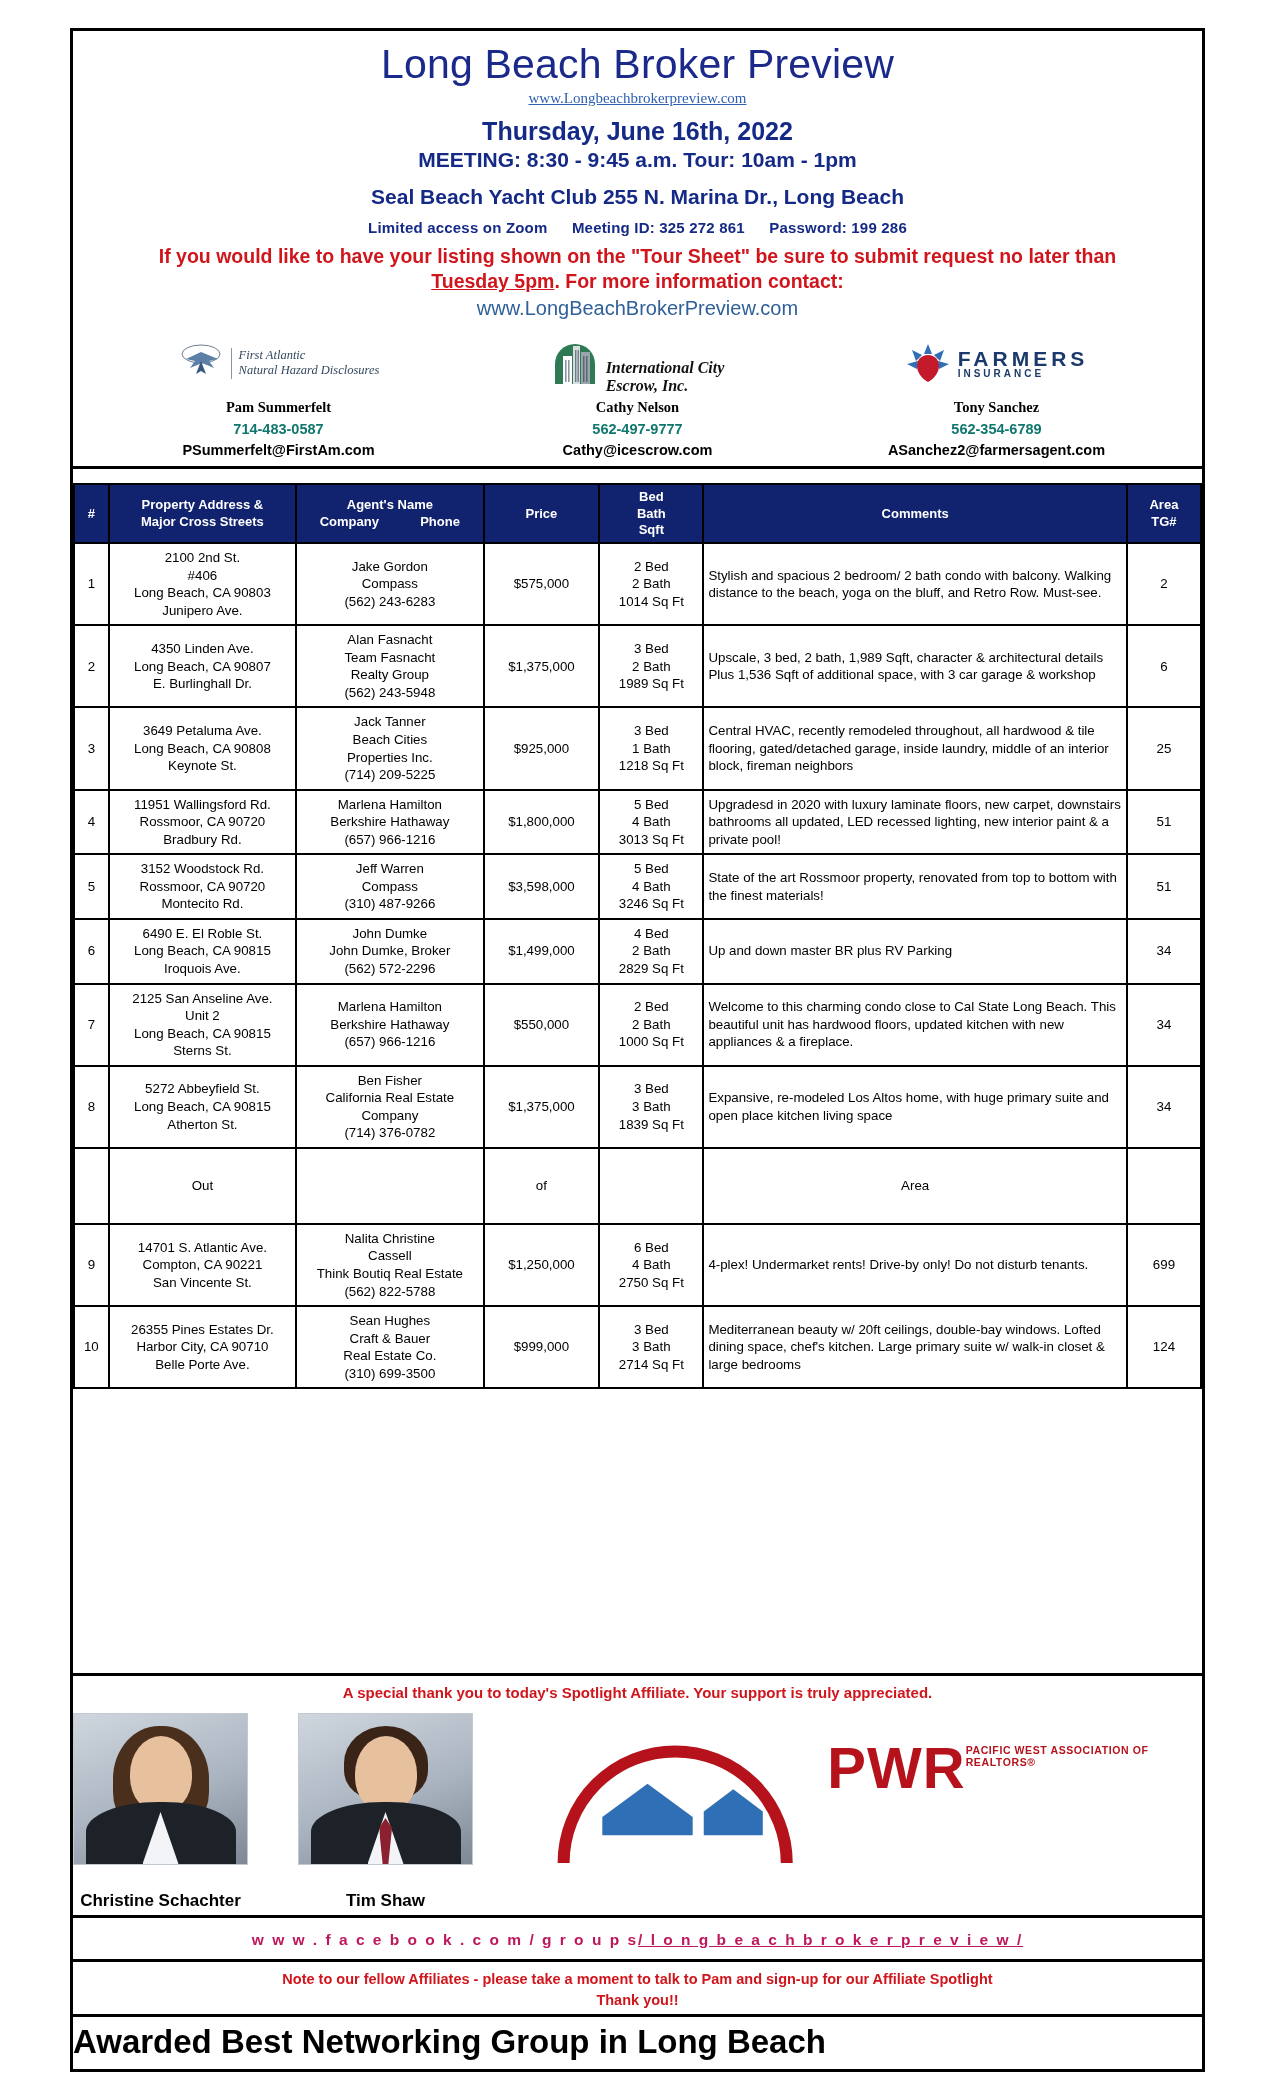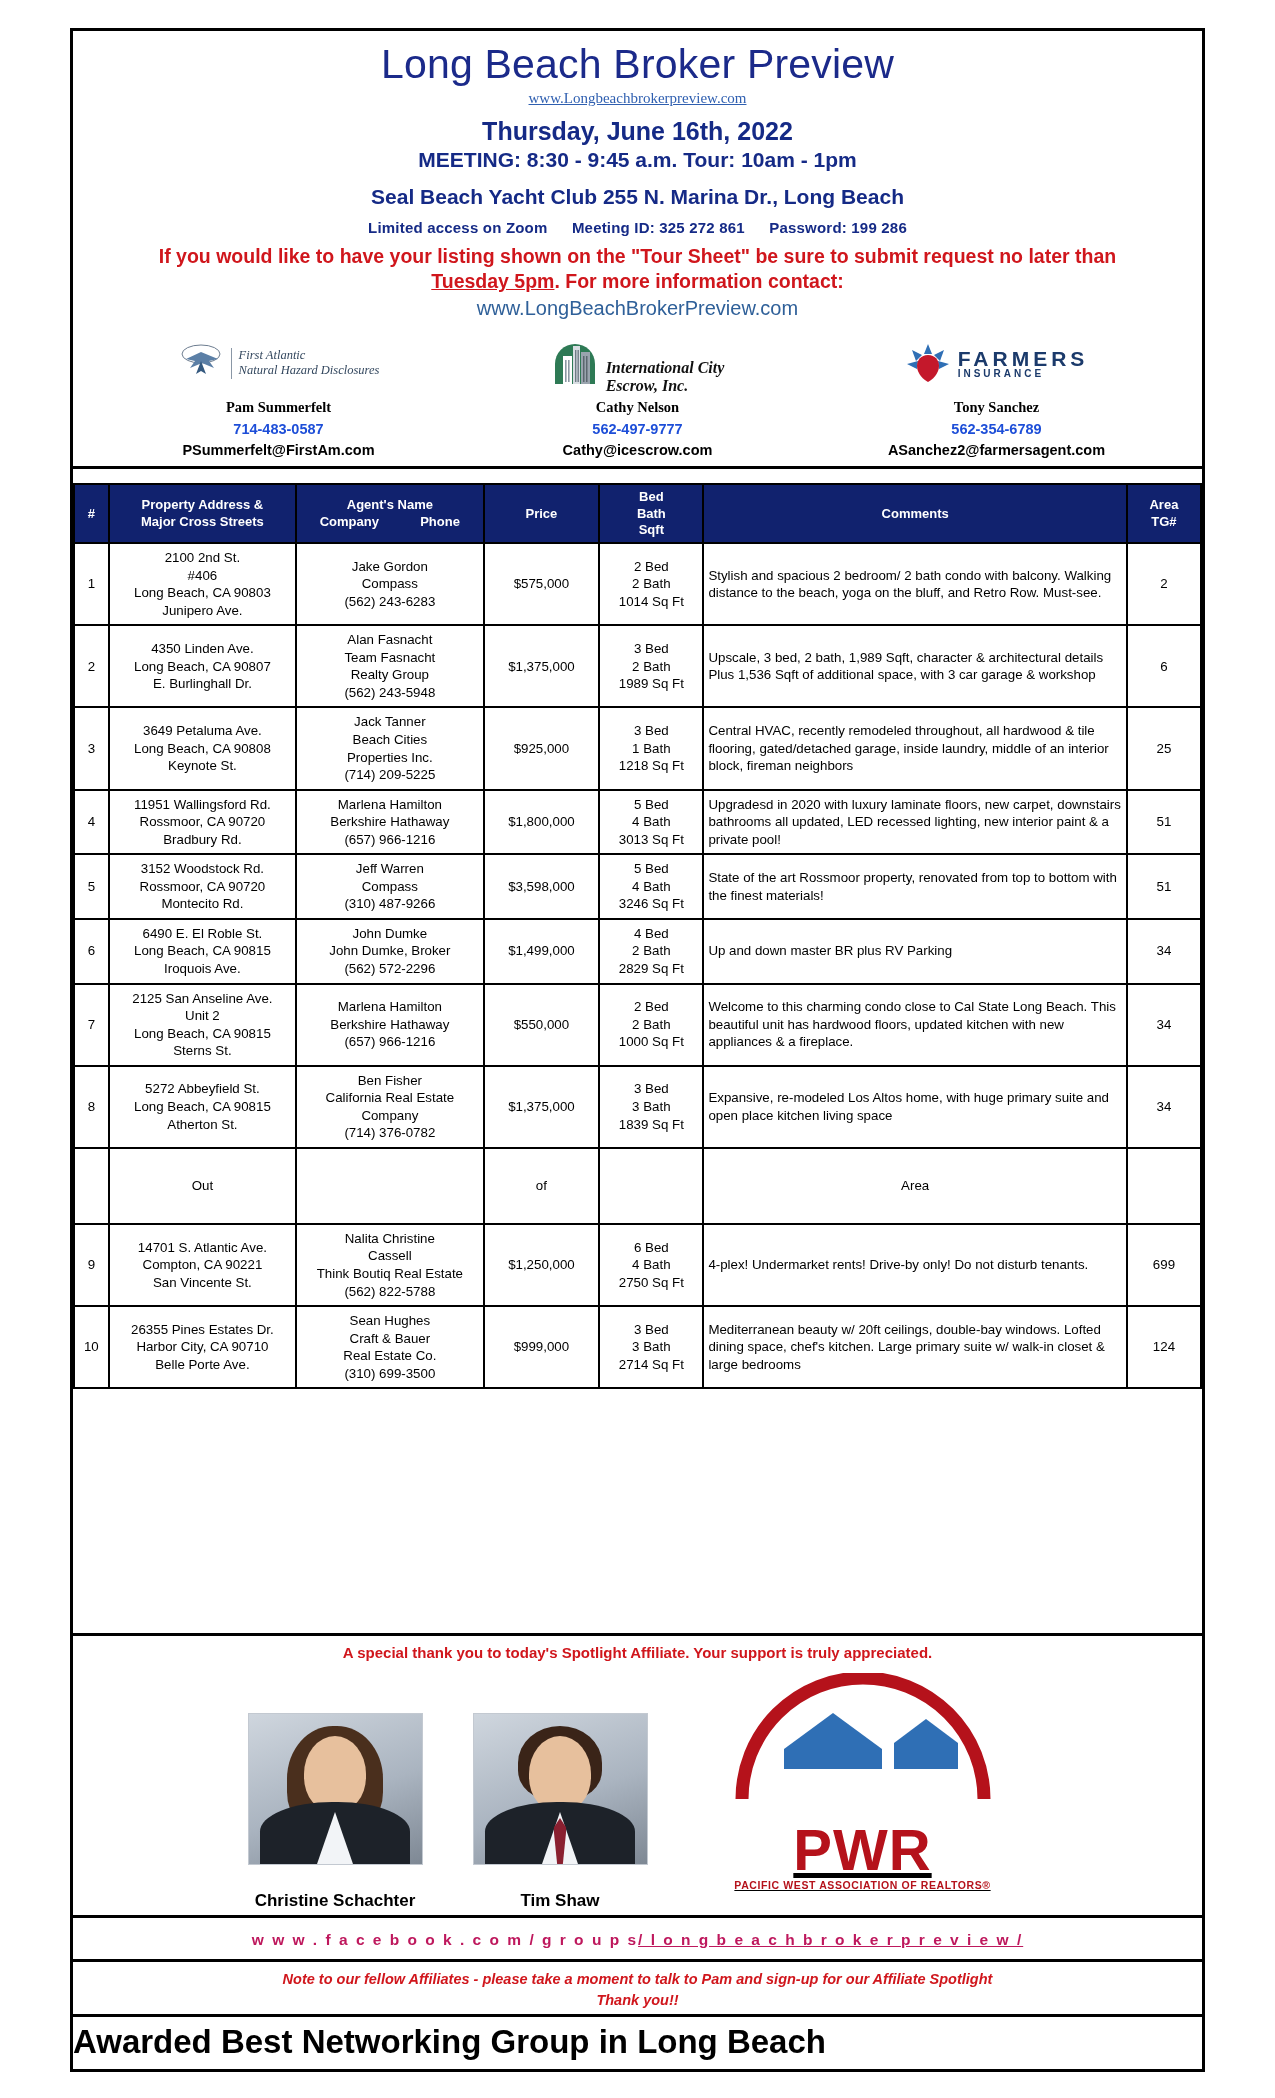--- a/index.html
+++ b/index.html
@@ -92,21 +92,21 @@
   .sponsors {
     display:flex;
     justify-content:space-around;
     align-items:flex-start;
     margin-top:14px;
     padding:0 20px 4px 20px;
   }
   .sponsor { width:31%; text-align:center; }
   .logo-box { height:56px; display:flex; align-items:center; justify-content:center; gap:7px; }
   .sponsor-name { font-size:14.5px; font-weight:bold; color:#000; margin-top:8px;font-family:Liberation Serif, serif; }
-  .sponsor-phone { font-size:14.5px; font-weight:bold; color:#1d4ed8; margin-top:5px; }
+  .sponsor-phone { font-size:14.5px; font-weight:bold; color:#0f766e; margin-top:5px; }
   .sponsor-email { font-size:14.5px; font-weight:bold; color:#000; margin-top:5px; }
   .fa-logo-text { font-family:"Liberation Serif", serif; font-size:12.5px; font-style:italic; color:#33475e; text-align:left; line-height:1.25; border-left:1px solid #8a97a6; padding-left:7px;}
   .ice-logo-text { font-family:"Liberation Serif", serif; font-size:16px; font-weight:bold; font-style:italic; color:#111; text-align:left; line-height:1.15;margin-top:28px; }
   .farmers-text { font-family:"Liberation Sans", sans-serif; font-size:21px; font-weight:bold; color:#1b3a6b; letter-spacing:4px; line-height:1; text-align:left;}
   .farmers-sub { font-size:10px; letter-spacing:3px; color:#1b3a6b; font-weight:bold; }
   
   .tbl-wrap { padding:0; }
   table.listings {
     width:100%;
     border-collapse:collapse;
@@ -182,39 +182,38 @@
     position:absolute; bottom:0; left:50%; transform:translateX(-50%);
     width:36px; height:52px; background:#f2f4f7;
     clip-path:polygon(50% 0,100% 100%,0 100%);
   }
   .photo .tie {
     position:absolute; bottom:0; left:50%; transform:translateX(-50%);
     width:13px; height:46px; background:#8a2030;
     clip-path:polygon(50% 0,100% 22%,72% 100%,28% 100%,0 22%);
   }
   .person-name { font-size:17px; font-weight:bold; margin-top:26px; color:#000; }
-  .pwr { display:flex; flex-direction:column; align-items:center; justify-content:center; padding-bottom:20px;text-decoration:underline;}
+  .pwr { display:flex; flex-direction:row; align-items:flex-start; justify-content:center; padding-bottom:20px;}
   .pwr-word { font-size:58px; font-weight:bold; color:#b5121b; letter-spacing:1px; line-height:0.92; }
   .pwr-sub { font-size:10.5px; font-weight:bold; color:#b5121b; letter-spacing:0.6px; margin-top:3px;}
   .fb-line {
     text-align:center;
     font-size:15.5px;
     font-weight:bold;
     letter-spacing:2px;
     padding:13px 0 10px 0;
     border-top:3px solid #000;
     color:#be185d;
   }
   .fb-line u { text-decoration:underline; }
   .affiliate-note {
     text-align:center;
     color:#d0161c;
     font-size:14.5px;
     font-weight:bold;
-    font-style:italic;
     padding:7px 10px 3px 10px;
     border-top:3px solid #000;
     line-height:1.45;
   }
   .awarded {
     text-align:left;
     font-size:33px;
     font-weight:bold;
     padding:6px 0 8px 0;
     border-top:3px solid #000;

